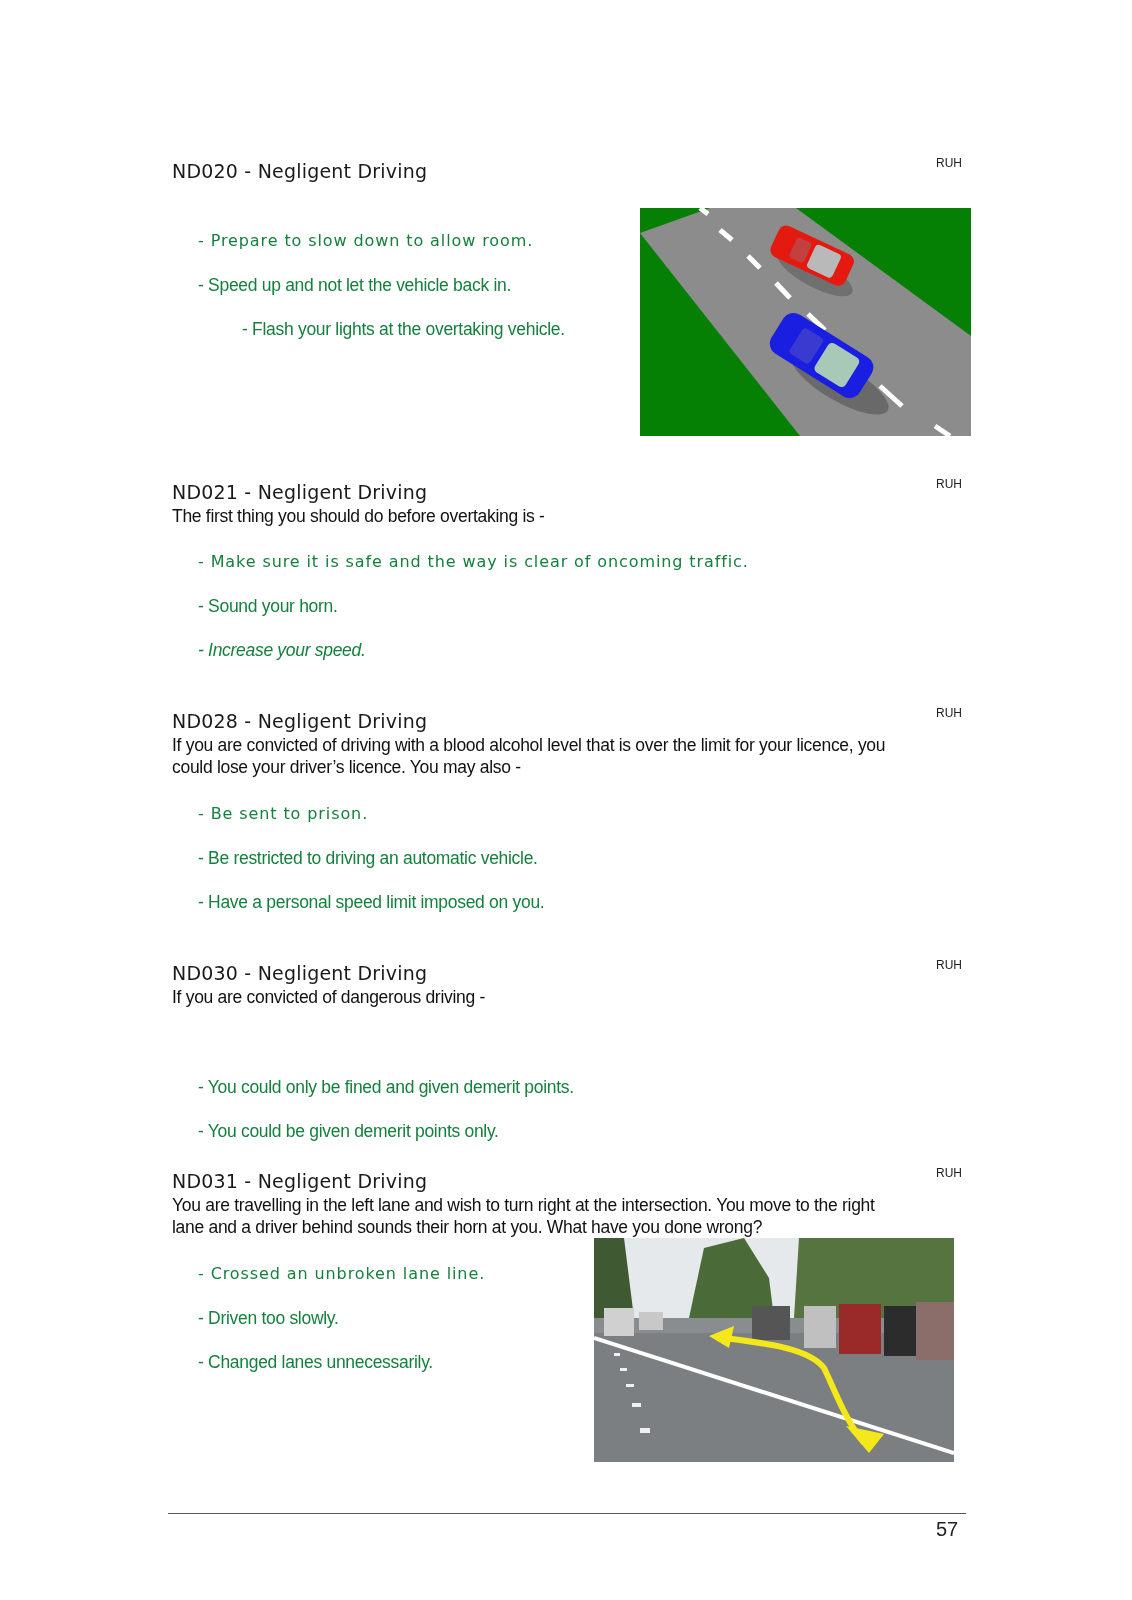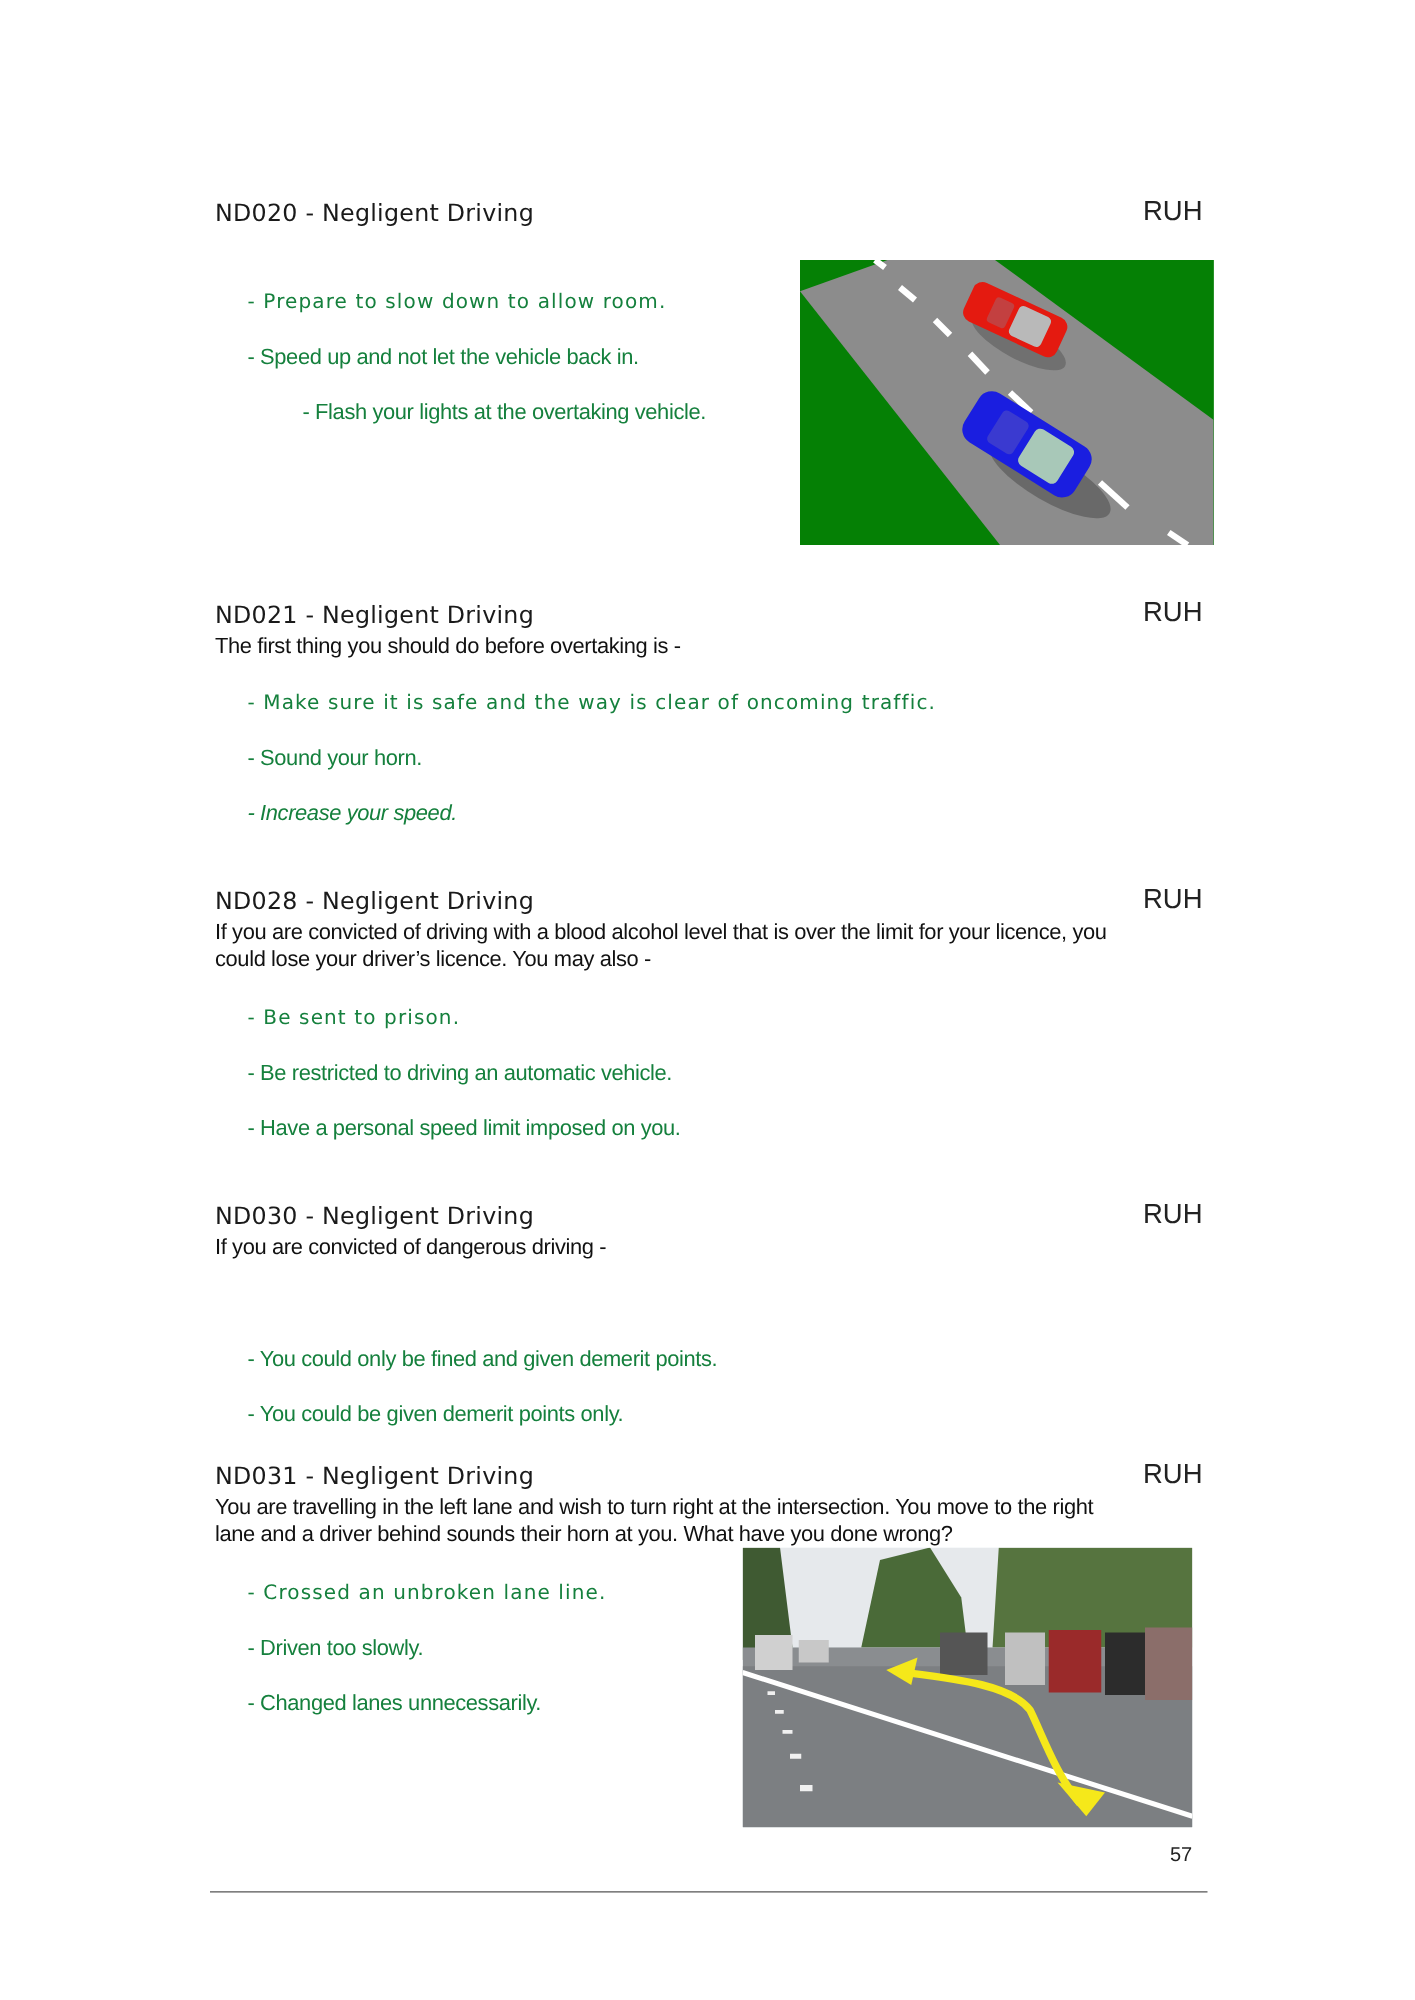--- a/index.html
+++ b/index.html
@@ -1,26 +1,26 @@
 <!DOCTYPE html>
 <html><head>
 <meta charset="utf-8">
 <style>
   html,body{margin:0;padding:0;background:#fff;}
   body{width:1132px;height:1600px;position:relative;overflow:hidden;color:#111;}
   .q{position:absolute;left:172px;width:790px;}
   .qhead{font-family:"DejaVu Sans",sans-serif;font-size:19px;color:#1a1a1a;position:absolute;left:0;top:0;white-space:nowrap;letter-spacing:0.2px;}
-  .ruh{font-family:"Liberation Sans",sans-serif;font-size:22px;position:absolute;right:0;top:-4px;color:#222;}
+  .ruh{font-family:"Liberation Sans",sans-serif;font-size:12px;position:absolute;right:0;top:-4px;color:#222;}
   .qtext{font-family:"Liberation Sans",sans-serif;font-size:17.5px;position:absolute;left:0;top:24px;line-height:22px;color:#111;letter-spacing:-0.3px;}
   .opt{position:absolute;left:26px;font-size:17.5px;color:#15803d;white-space:nowrap;}
   .opt.first{font-family:"DejaVu Sans",sans-serif;font-size:16px;letter-spacing:0.9px;}
   .opt.other{font-family:"Liberation Sans",sans-serif;letter-spacing:-0.3px;}
   .img{position:absolute;overflow:hidden;}
   .footer-line{position:absolute;left:168px;top:1513px;width:798px;height:1px;background:#555;}
-  .page-num{position:absolute;left:936px;top:1476px;font-family:"Liberation Sans",sans-serif;font-size:16px;color:#222;}
+  .page-num{position:absolute;left:936px;top:1518px;font-family:"Liberation Sans",sans-serif;font-size:20px;color:#222;}
 </style>
 </head>
 <body>
 
 <div class="q" style="top:160px;height:290px;">
   <div class="qhead">ND020 - Negligent Driving</div>
   <div class="ruh">RUH</div>
   <div class="opt first" style="top:71px;">- Prepare to slow down to allow room.</div>
   <div class="opt other" style="top:115px;">- Speed up and not let the vehicle back in.</div>
   <div class="opt other" style="top:159px;margin-left:44px;">- Flash your lights at the overtaking vehicle.</div>

